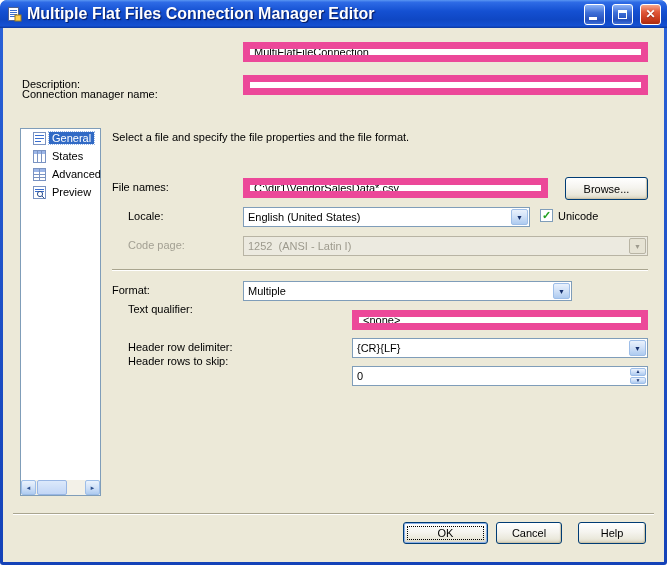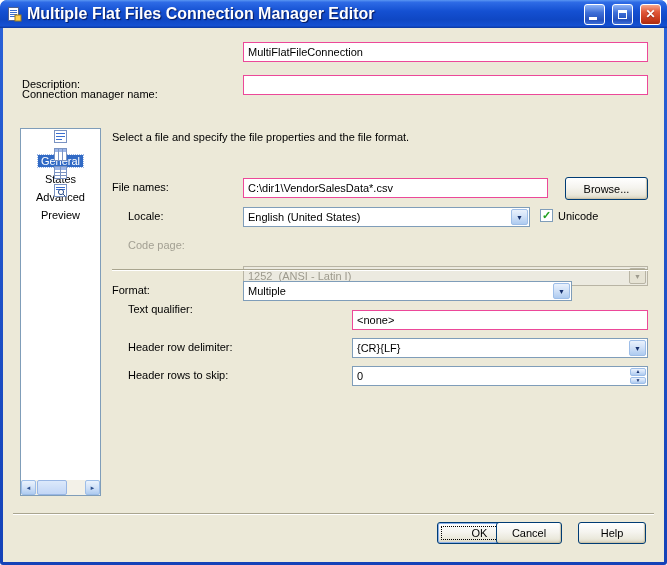--- a/index.html
+++ b/index.html
@@ -39,37 +39,37 @@
 
   
   .client {
     position:absolute; top:28px; left:3px; right:3px; bottom:3px;
     background:#ECE9D8;
   }
   .lbl { position:absolute; white-space:nowrap; }
   .lbl.disabled { color:#A3A093; }
 
   .txt {
-    position:absolute; height:20px; border:1px solid #ec4899; background:#fff;
+    position:absolute; height:20px; border:7px solid #ec4899; background:#fff;
     font-family:"Liberation Sans", sans-serif; font-size:11px; padding:2px 4px; outline:none;
   }
 
   
   .combo {
     position:absolute; height:20px; background:#fff;
     border:1px solid #7F9DB9; display:flex; align-items:stretch; cursor:default;
   }
   .combo-value { flex:1; display:flex; align-items:center; padding:0 4px; white-space:pre; overflow:hidden; }
   .combo-arrow {
     width:17px; margin:1px; border:1px solid #9EBEE8; border-radius:2px;
     background:linear-gradient(180deg,#EAF2FD 0%, #CFE0F7 50%, #AECBF0 100%);
     display:flex; align-items:center; justify-content:center;
     font-size:7px; color:#17316E;
   }
-  .combo.disabled { background:#ECEAE0; border-color:#B8B4A4;margin-top:30px; }
+  .combo.disabled { background:#ECEAE0; border-color:#B8B4A4; }
   .combo.disabled .combo-value { color:#9D9A8D; }
   .combo.disabled .combo-arrow {
     background:#E6E3D4; border-color:#B8B4A4; color:#9D9A8D;
   }
 
   
   .spinner { position:absolute; height:20px; border:1px solid #7F9DB9; background:#fff; }
   .spin-input {
     position:absolute; inset:0; border:none; outline:none; background:#fff;
     font-family:"Liberation Sans", sans-serif; font-size:11px; padding:2px 20px 2px 4px; width:100%; height:100%;
@@ -92,21 +92,21 @@
   .cbox.checked .tick { visibility:visible; }
 
   
   .groove { position:absolute; height:2px; border-top:1px solid #A9A58F; border-bottom:1px solid #fff; }
 
   
   .sidebar {
     position:absolute; left:17px; top:100px; width:81px; height:368px;
     background:#fff; border:1px solid #7F9DB9;
   }
-  .side-item { display:flex; align-items:center; gap:12px; padding:1px 12px; height:18px; cursor:default;flex-direction:column; }
+  .side-item { display:flex; align-items:center; gap:3px; padding:1px 12px; height:18px; cursor:default; }
   .side-icon { width:13px; height:13px; flex:0 0 auto; display:flex; }
   .side-label { padding:0 3px; white-space:nowrap; }
   .side-item.selected .side-label { background:#316AC5; color:#fff; outline:1px dotted #9CB8E6; }
 
   .hscroll {
     position:absolute; left:0; right:0; bottom:0; height:15px;
     background:#F3F1E8; display:flex; align-items:stretch;
   }
   .sb-btn {
     width:15px; flex:0 0 auto; border:1px solid #9EBEE8; border-radius:2px;
@@ -261,30 +261,30 @@
 
     <span class="lbl" style="left:125px; top:275px;">Text qualifier:</span>
     <input class="txt" style="left: 349px; top: 282px; width: 296px;" value="&lt;none&gt;">
 
     <span class="lbl" style="left:125px; top:313px;">Header row delimiter:</span>
     <div class="combo" style="left:349px; top:310px; width:296px;">
       <span class="combo-value">{CR}{LF}</span>
       <span class="combo-arrow">▼</span>
     </div>
 
-    <span class="lbl" style="left:125px; top:341px;">Header rows to skip:</span>
+    <span class="lbl" style="left:125px; top:327px;">Header rows to skip:</span>
     <div class="spinner" style="left:349px; top:338px; width:296px;">
       <input class="spin-input" value="0" style="">
       <div class="spin-btns">
         <span class="spin-btn">▲</span>
         <span class="spin-btn">▼</span>
       </div>
     </div>
 
 
     <div class="groove" style="left:10px; top:485px; width:641px;"></div>
 
-    <button class="xp-btn default" style="left:400px; top:494px; width:85px;margin-left:34px;">OK</button>
+    <button class="xp-btn default" style="left:400px; top:494px; width:85px;">OK</button>
     <button class="xp-btn" style="left:493px; top:494px; width:66px;">Cancel</button>
     <button class="xp-btn" style="left:575px; top:494px; width:68px;">Help</button>
 
   </div>
 </div>
 
 </body></html>

